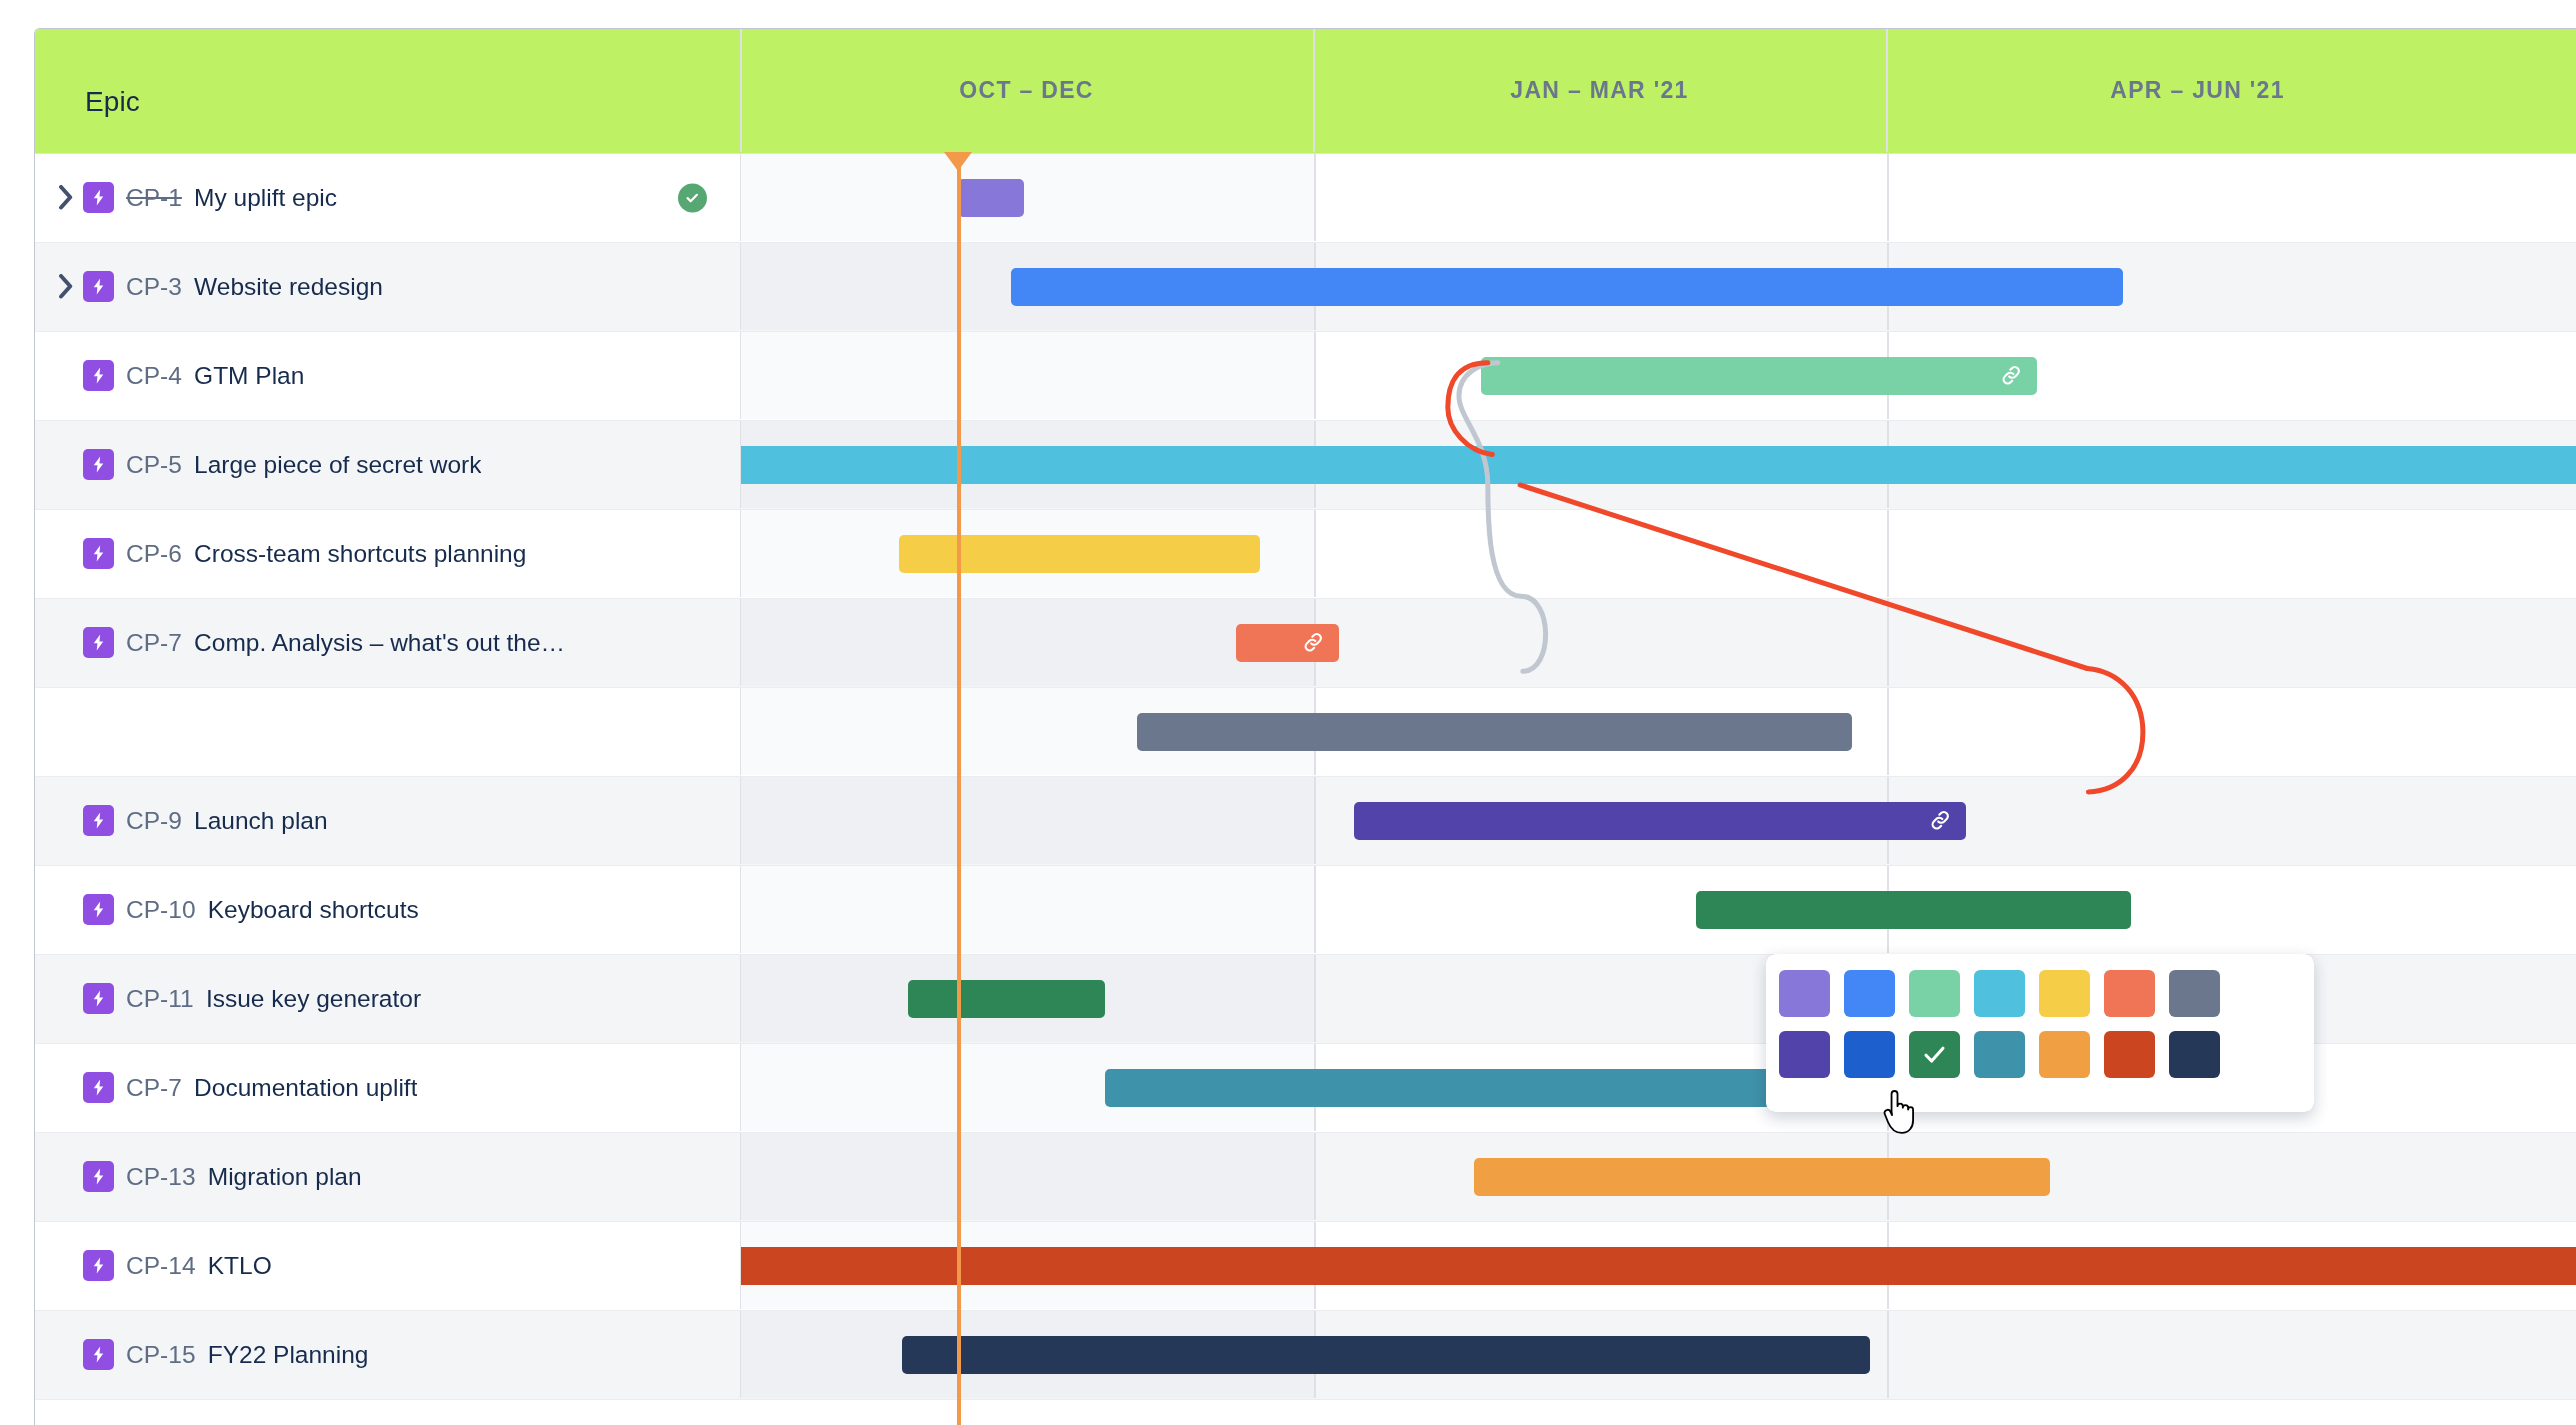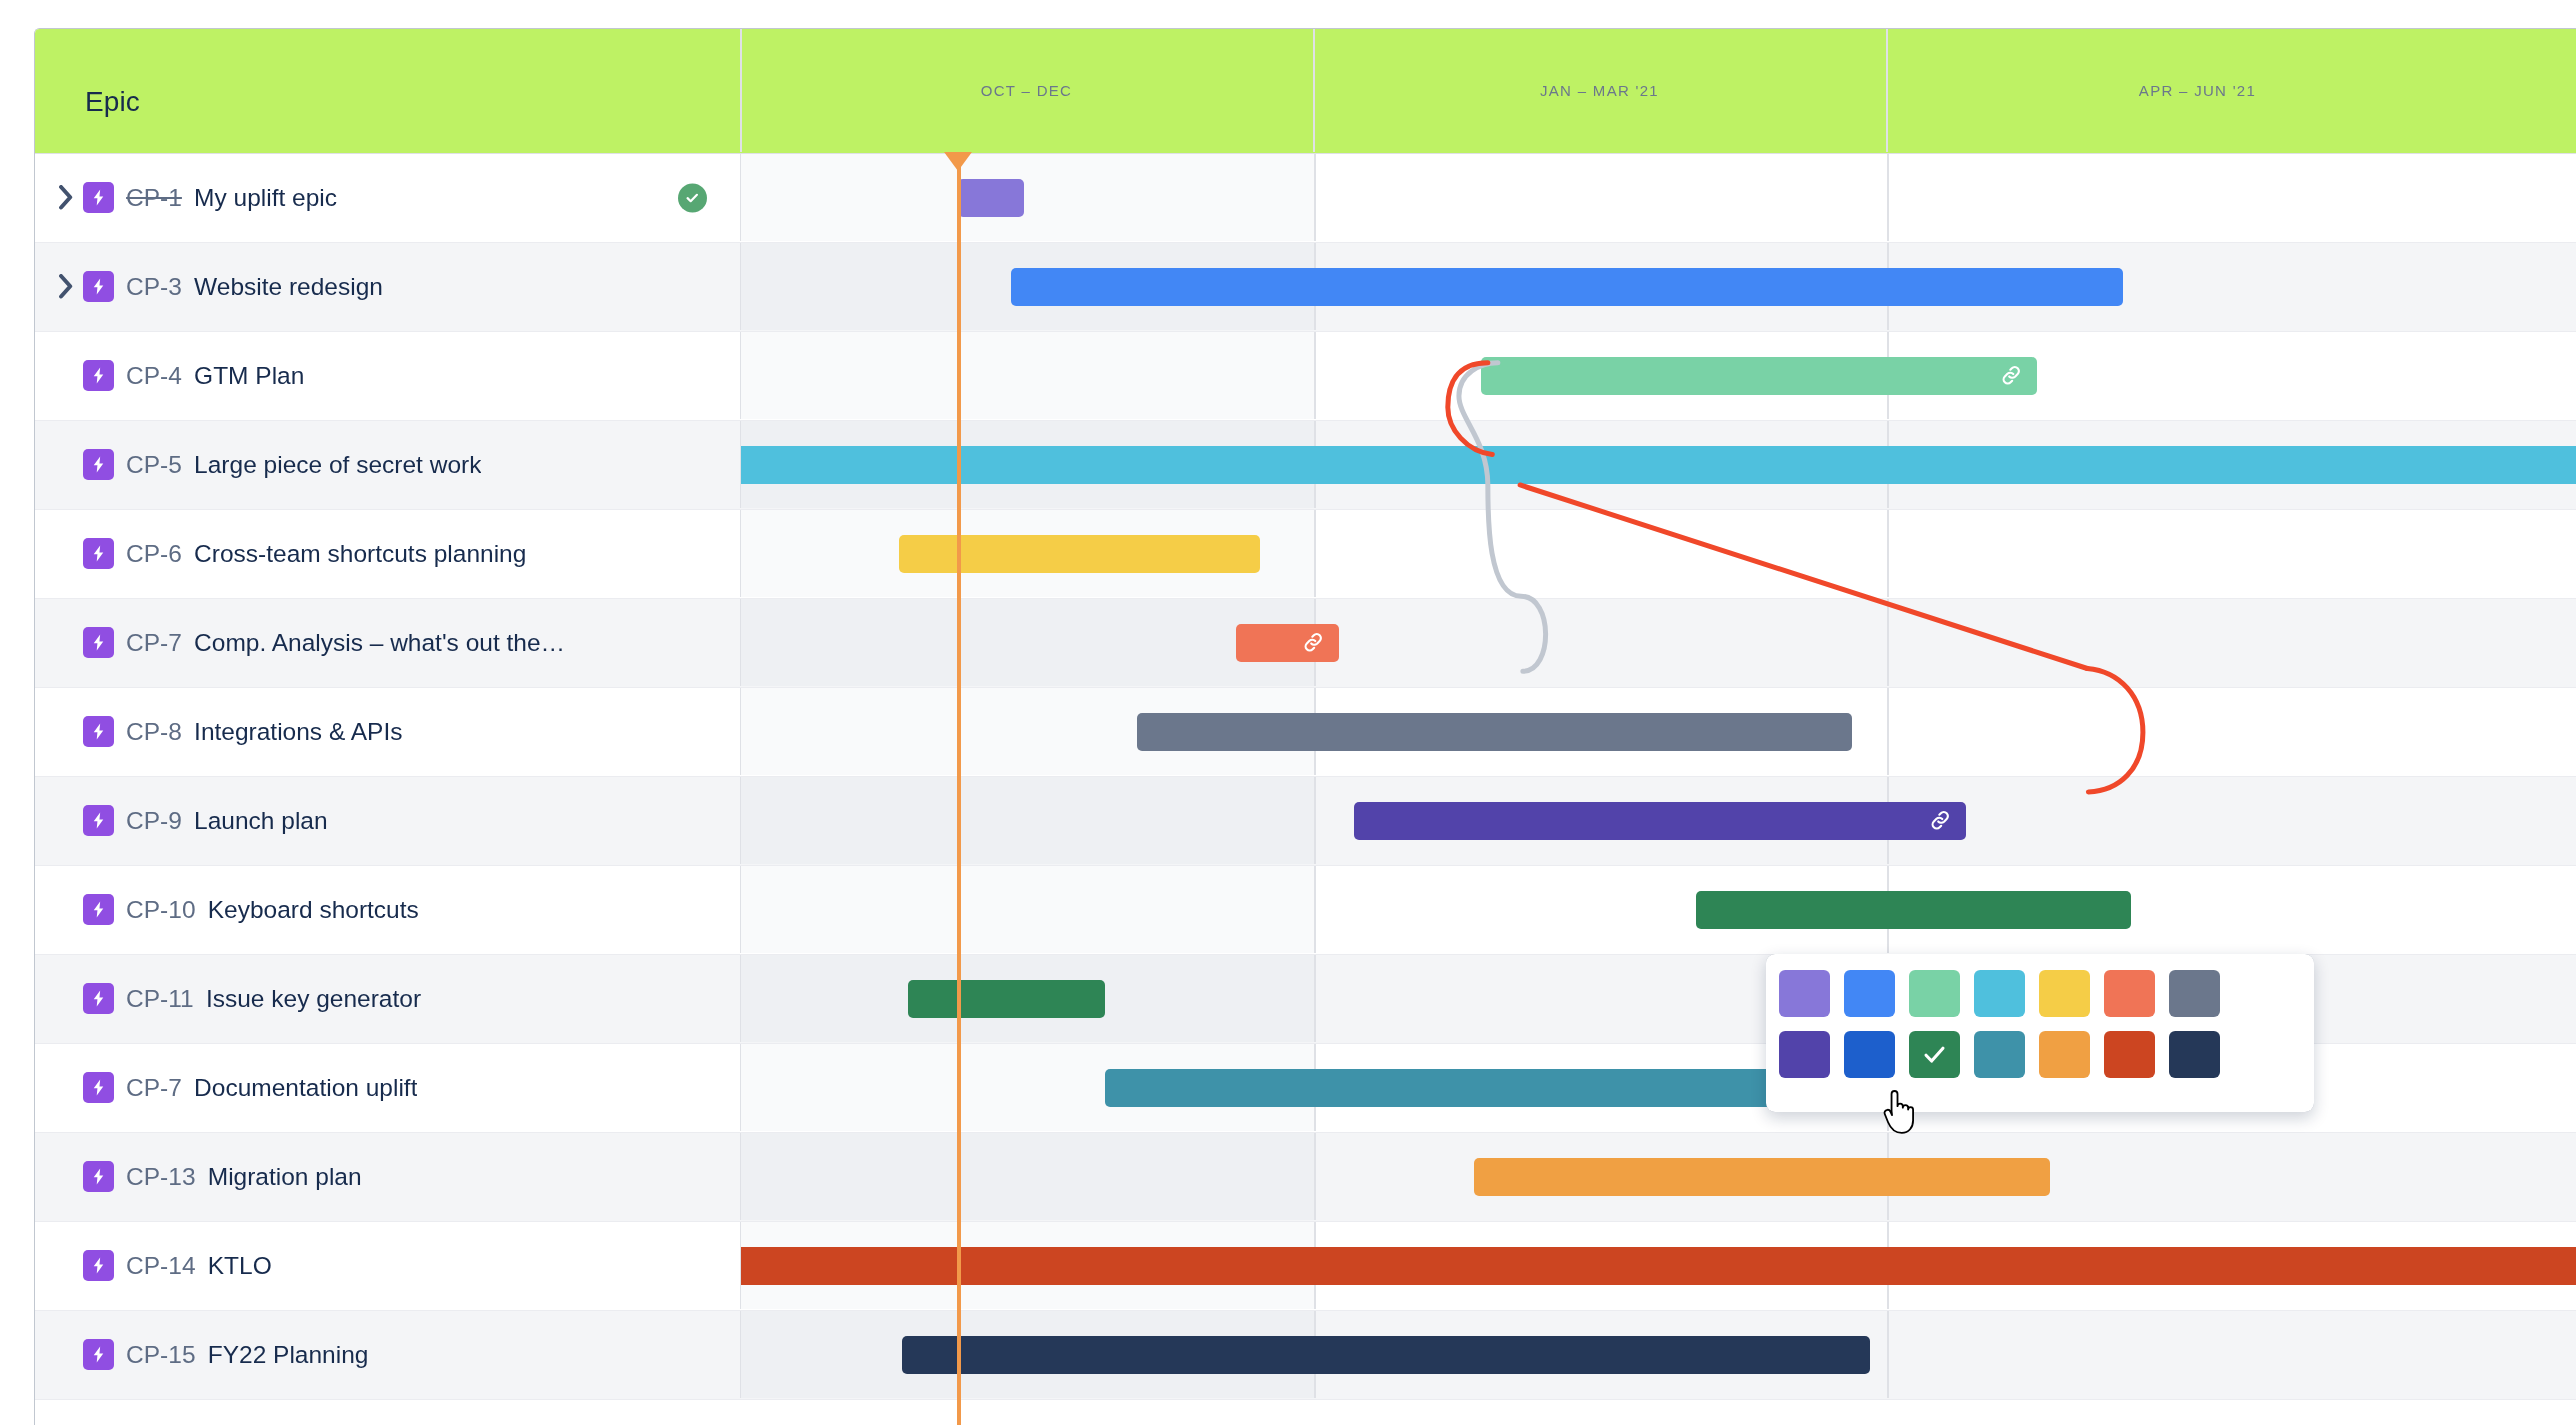--- a/index.html
+++ b/index.html
@@ -39,21 +39,21 @@
     left: 50px; top: 73px;
     transform: translateY(-50%);
     font-size: 28px;
     color: #172b4d;
     letter-spacing: 0.1px;
   }
   .hdr-cell {
     position: absolute;
     top: 0; height: 123px;
     display: flex; align-items: center; justify-content: center;
-    font-size: 15px; font-weight: 400;
+    font-size: 23px; font-weight: 700;
     letter-spacing: 1.3px;
     color: #6b778c;
   }
   .hdr-divider {
     position: absolute; top: 0;
     width: 1.7px; height: 123px;
     background: #dfe1e6;
   }
 
   
@@ -375,34 +375,20 @@
               <span class="link-glyph">
                 <svg width="24.5" height="24.5" viewBox="0 0 24 24">
                   <path d="M10 13.2a4 4 0 0 0 5.7.2l2.6-2.6a4 4 0 0 0-5.7-5.7l-1.5 1.5" stroke="#ffffff" stroke-width="2.1" fill="none" stroke-linecap="round" stroke-linejoin="round"></path>
                   <path d="M14 10.8a4 4 0 0 0-5.7-.2l-2.6 2.6a4 4 0 0 0 5.7 5.7l1.5-1.5" stroke="#ffffff" stroke-width="2.1" fill="none" stroke-linecap="round" stroke-linejoin="round"></path>
                 </svg>
               </span>
             </div>
           </div>
         </div>
         <div class="row odd" style="top: 534px;">
-          <div class="row-label">
-            <div class="chev hidden">
-              <svg width="16.7" height="24.5" viewBox="0 0 10 16">
-                <path d="M2.2 1.3 L8.2 8 L2.2 14.7" stroke="#42526e" stroke-width="2.6" fill="none" stroke-linecap="round" stroke-linejoin="round"></path>
-              </svg>
-            </div>
-            <div class="epic-icon">
-              <svg width="19" height="19" viewBox="0 0 16 16">
-                <path d="M9.4 1.2 L4 8.6 h3.1 L6.5 14.8 L12 7.2 H8.8 Z" fill="#ffffff"></path>
-              </svg>
-            </div>
-            <span class="key">CP-8</span>
-            <span class="summary">Integrations &amp; APIs</span>
-          </div>
           <div class="row-track">
             <div class="qband" style="left: 0px; width: 573px;"></div>
             <div class="qline" style="left: 573px;"></div>
             <div class="qline" style="left: 1146px;"></div>
             <div class="bar" style="left: 396px; width: 715px; background: rgb(107, 119, 140);"></div>
           </div>
         </div>
         <div class="row even" style="top: 623px;">
           <div class="row-label">
             <div class="chev hidden">

